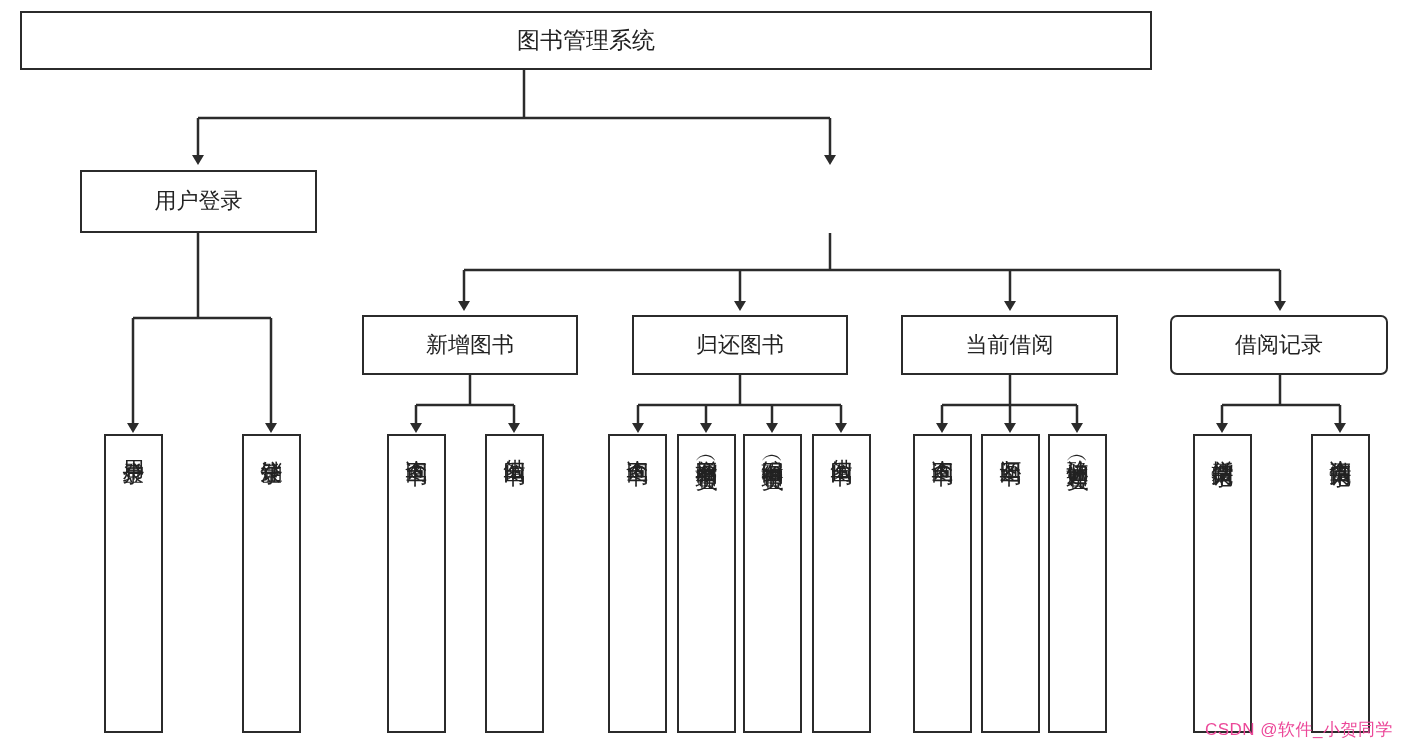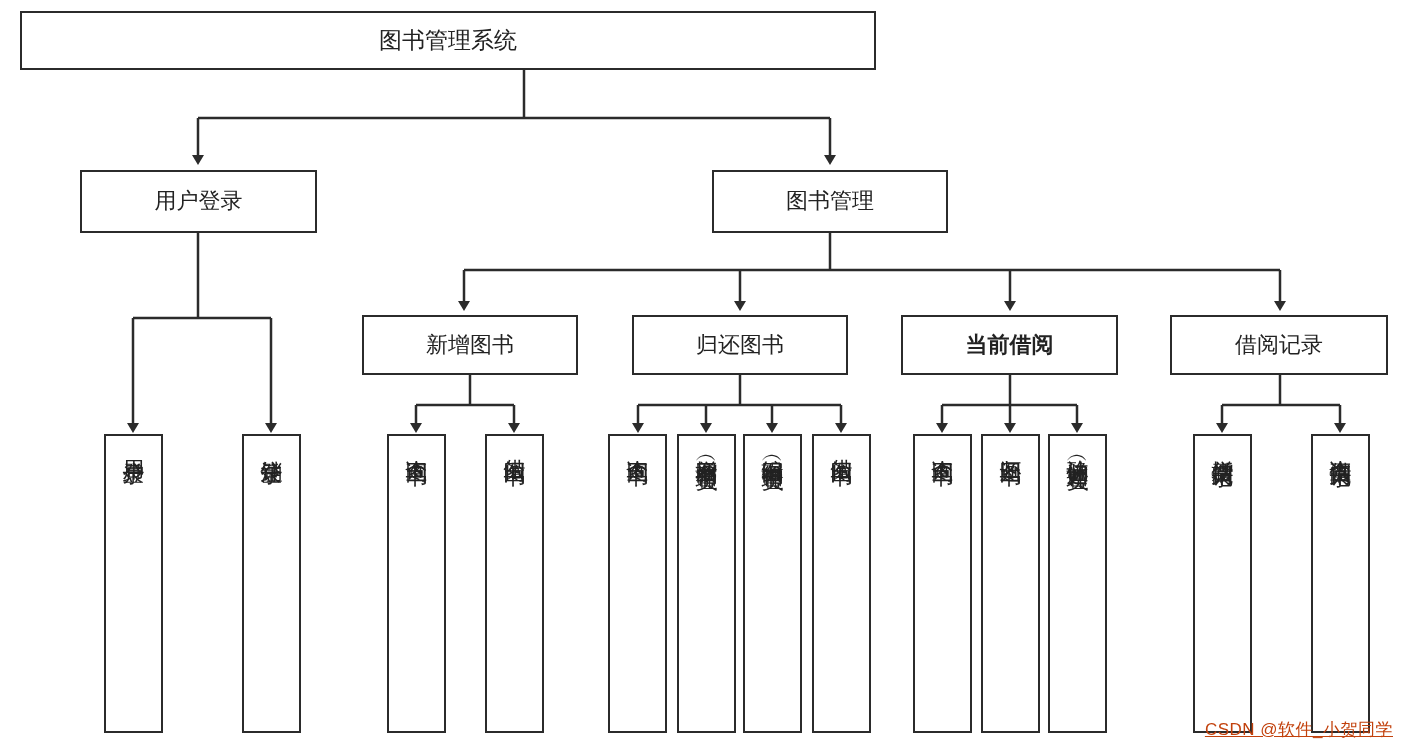--- a/index.html
+++ b/index.html
@@ -56,25 +56,24 @@
     font-size: 22px;
     letter-spacing: 1.5px;
     line-height: 1;
     margin: 0 auto;
   }
   .watermark {
     position: absolute;
     right: 12px;
     bottom: 6px;
     font-size: 17px;
-    color: #c2410c;
+    color: #ec4899;
     letter-spacing: 0.5px;
     z-index: 3;
     white-space: nowrap;
-    text-decoration: underline;
   }
 </style>
 </head>
 <body>
 
 <div id="canvas">
 
   <svg id="wires" viewBox="0 0 1405 747">
     <defs>
       <marker id="arrow" markerWidth="10" markerHeight="12" refX="1" refY="6" orient="auto" markerUnits="userSpaceOnUse">
@@ -118,41 +117,38 @@
       <path d="M1010,405 L1010,424" marker-end="url(#arrow)"></path>
       <path d="M1077,405 L1077,424" marker-end="url(#arrow)"></path>
 
       <path d="M1280,375 L1280,405"></path>
       <path d="M1222,405 L1340,405"></path>
       <path d="M1222,405 L1222,424" marker-end="url(#arrow)"></path>
       <path d="M1340,405 L1340,424" marker-end="url(#arrow)"></path>
     </g>
   </svg>
 
-  <div class="node root h" style="left:20px; top:11px; width:856px; height:59px;">
+  <div class="node root h" style="left:20px; top:11px; width:1132px; height:59px;">
     <span class="label">图书管理系统</span>
   </div>
 
   <div class="node h" style="left:80px; top:170px; width:237px; height:63px;">
     <span class="label">用户登录</span>
-  </div>
-  <div class="node h" style="left:712px; top:170px; width:236px; height:63px;">
-    <span class="label">图书管理</span>
   </div>
 
   <div class="node h" style="left:362px; top:315px; width:216px; height:60px;">
     <span class="label">新增图书</span>
   </div>
   <div class="node h" style="left:632px; top:315px; width:216px; height:60px;">
     <span class="label">归还图书</span>
   </div>
-  <div class="node h" style="left:901px; top:315px; width:217px; height:60px;font-weight:bold;">
+  <div class="node h" style="left:901px; top:315px; width:217px; height:60px;">
     <span class="label">当前借阅</span>
   </div>
-  <div class="node h" style="left:1170px; top:315px; width:218px; height:60px;">
+  <div class="node h" style="left:1170px; top:315px; width:218px; height:60px;border-radius:7px;">
     <span class="label">借阅记录</span>
   </div>
 
   <div class="node v" style="left:104px; top:434px; width:59px; height:299px;">
     <span class="label">用户登录</span>
   </div>
   <div class="node v" style="left:242px; top:434px; width:59px; height:299px;">
     <span class="label">注销登录</span>
   </div>
 

